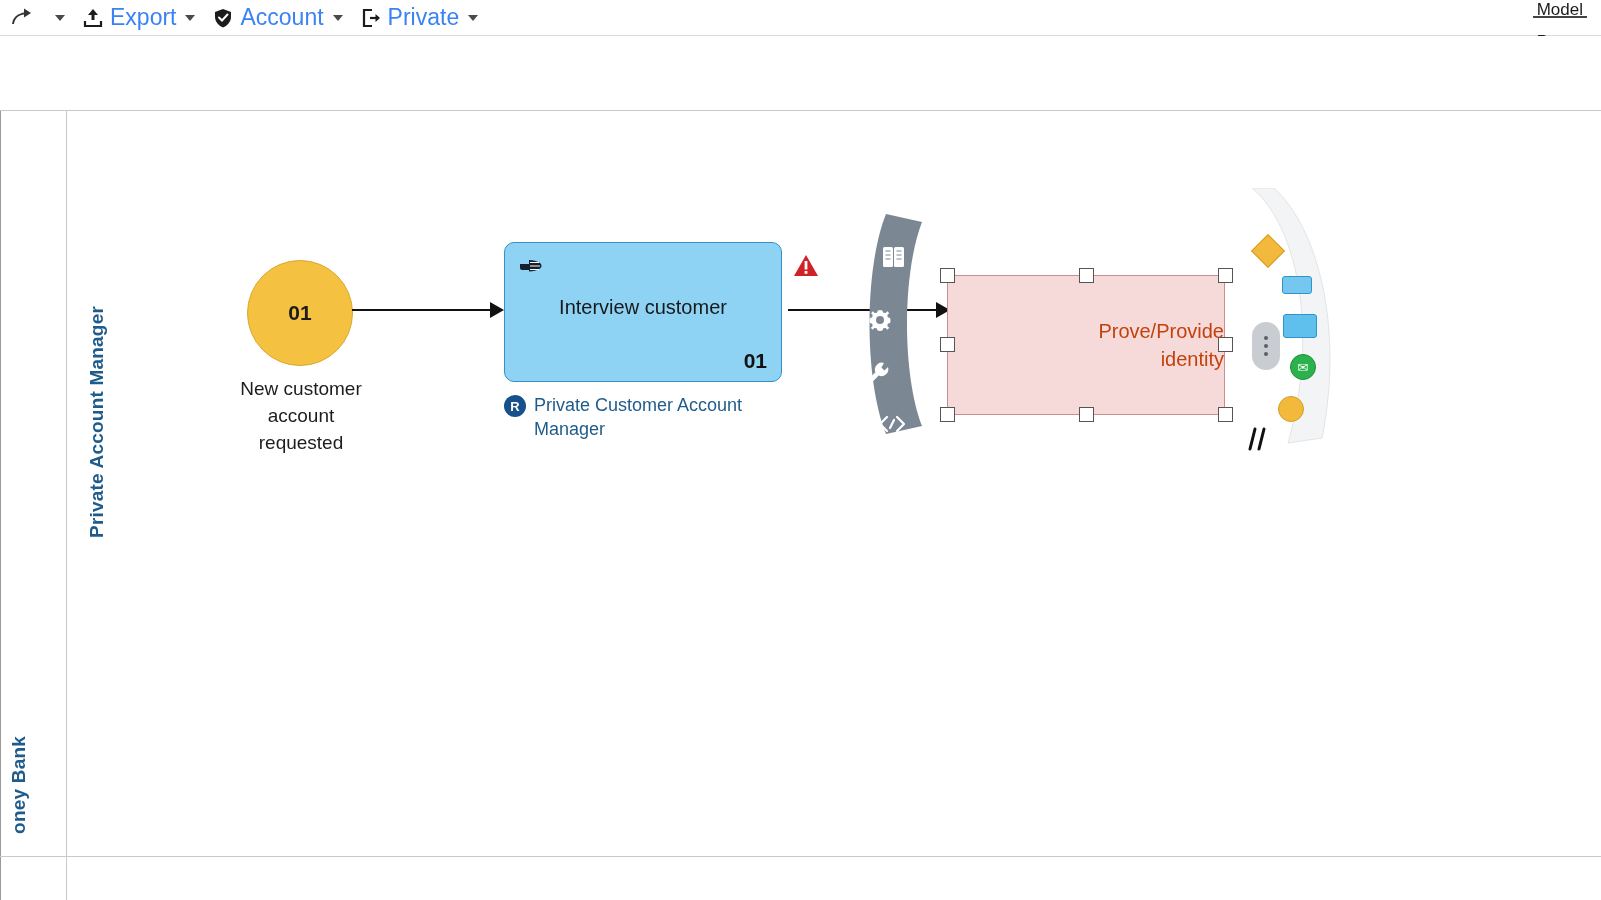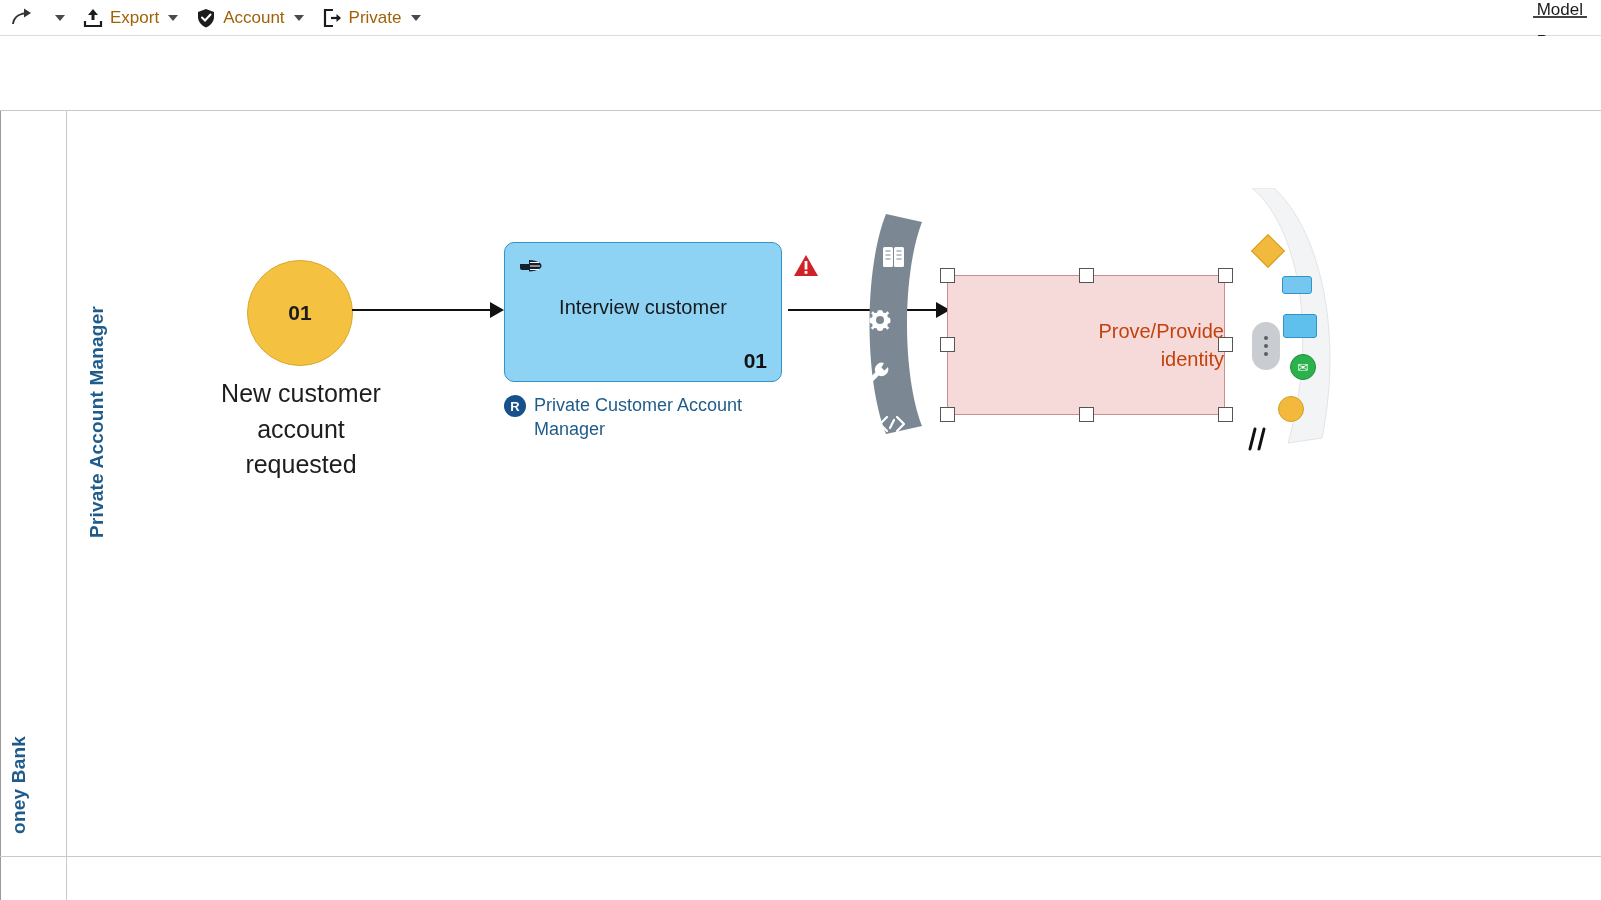--- a/index.html
+++ b/index.html
@@ -39,21 +39,21 @@
   .tb-item {
     display: flex;
     align-items: center;
     gap: 7px;
     padding: 0 9px;
     height: 32px;
     cursor: default;
     color: #222;
     font-size: 17px;
   }
-  .tb-item .lbl { font-size: 17px; color: #a16207; text-align: right; }
+  .tb-item .lbl { font-size: 23px; color: #3b82f6; text-align: right; }
   .caret {
     width: 0; height: 0;
     border-left: 5px solid transparent;
     border-right: 5px solid transparent;
     border-top: 6px solid #4a4a4a;
     margin-left: 2px;
   }
   .redo-arrow { display:block; }
 
   
@@ -155,21 +155,21 @@
     justify-content: center;
     font-weight: bold;
     font-size: 21px;
     color: #1d1d1d;
   }
   .start-label {
     position: absolute;
     left: 196px; top: 340px;
     width: 210px;
     text-align: center;
-    font-size: 25px;
+    font-size: 19px;
     color: #1d1d1d;
     line-height: 1.42;
   }
 
   
   .task {
     position: absolute;
     left: 504px; top: 206px;
     width: 278px; height: 140px;
     background: #8ed3f4;

